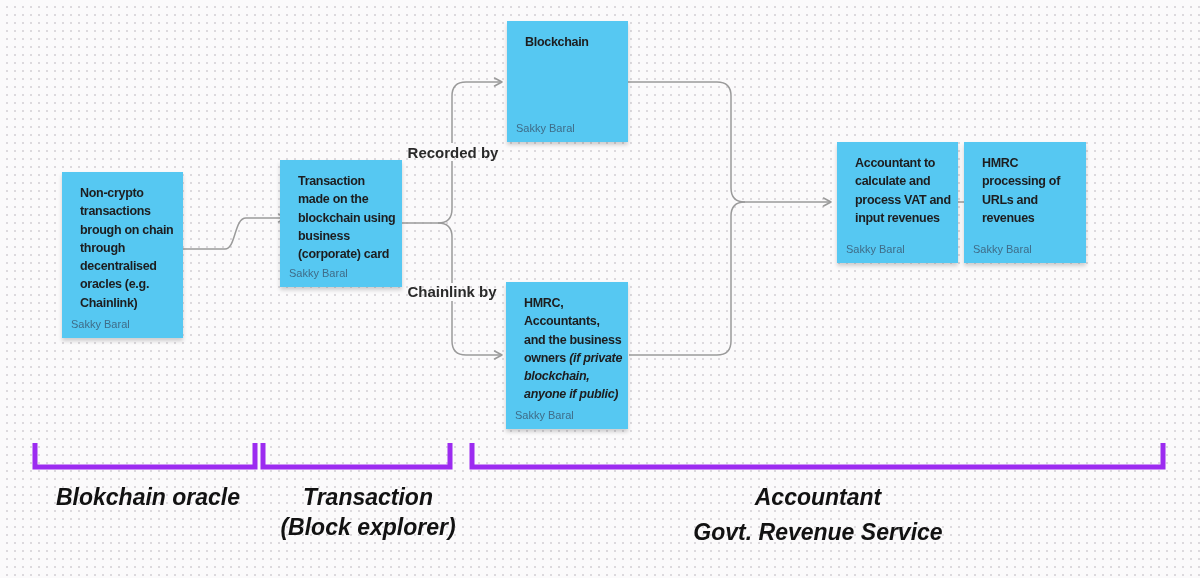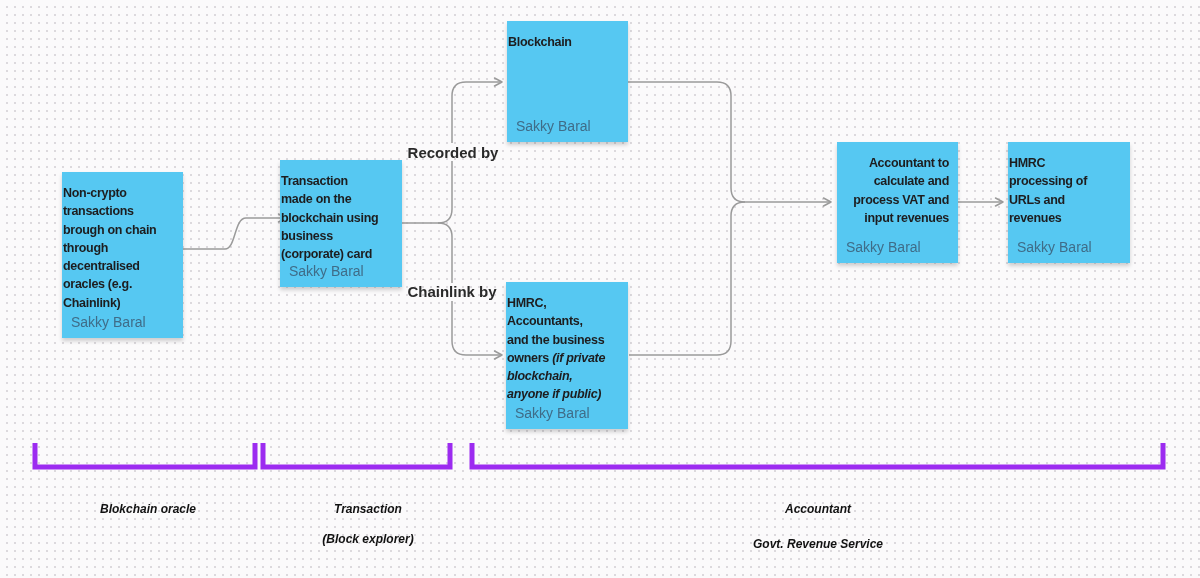--- a/index.html
+++ b/index.html
@@ -8,40 +8,40 @@
     background-color:#fbfafb;
     background-image:radial-gradient(circle,#dcd9dd 1px,transparent 1.3px);
     background-size:8px 8px;background-position:3px 3px;
     font-family:"Liberation Sans",sans-serif;
   }
   .note{
     position:absolute;background:#56c8f2;
     box-shadow:0 3px 4px rgba(0,0,0,0.18);
   }
   .note-text{
-    padding:12px 9px 0 1px;
+    padding:12px 9px 0 18px;
     font-weight:700;font-size:12.5px;line-height:18.3px;
     letter-spacing:-0.3px;color:#1d1d1f;white-space:pre;
   }
   .note-text .ital{font-style:italic;}
   .note-author{
     position:absolute;left:9px;bottom:8px;
-    font-size:14px;font-weight:400;color:#3f6c88;letter-spacing:0;
+    font-size:11px;font-weight:400;color:#3f6c88;letter-spacing:0;
   }
   .edge-label{
     position:absolute;transform:translate(-50%,-50%);
     font-size:15px;font-weight:600;color:#2a2a2a;white-space:nowrap;
   }
   svg.layer{position:absolute;left:0;top:0;pointer-events:none;}
   .connector{stroke:#9a9a9a;stroke-width:1.5;fill:none;}
   .bracket{stroke:#9c2bf0;stroke-width:5;fill:none;}
   .bracket-label{
     position:absolute;transform:translateX(-50%);
-    font-style:italic;font-weight:700;font-size:12px;line-height:30px;
-    color:#121212;text-align:center;white-space:nowrap;margin-top:12px;
+    font-style:italic;font-weight:700;font-size:23px;line-height:30px;
+    color:#121212;text-align:center;white-space:nowrap;
   }
   .bracket-label.lh35{line-height:35px;}
 </style>
 </head>
 <body>
 
 <div class="board">
 
   <svg class="layer" width="1200" height="578">
     <defs>
@@ -93,29 +93,29 @@
   <div class="note" style="left:506px;top:282px;width:122px;height:147px;">
     <div class="note-text"><span>HMRC,
 Accountants,
 and the business
 owners </span><span class="ital">(if private
 blockchain,
 anyone if public)</span></div>
     <div class="note-author">Sakky Baral</div>
   </div>
 
-  <div class="note" style="left:837px;top:142px;width:121px;height:121px;text-align:right;">
+  <div class="note" style="left:837px;top:142px;width:121px;height:121px;">
     <div class="note-text">Accountant to
 calculate and
 process VAT and
 input revenues</div>
     <div class="note-author">Sakky Baral</div>
   </div>
 
-  <div class="note" style="left:1008px;top:142px;width:122px;height:121px;">
+  <div class="note" style="left:964px;top:142px;width:122px;height:121px;">
     <div class="note-text">HMRC
 processing of
 URLs and
 revenues</div>
     <div class="note-author">Sakky Baral</div>
   </div>
 
   <div class="edge-label" style="left:453px;top:152px;">Recorded by</div>
   <div class="edge-label" style="left:452px;top:291px;">Chainlink by</div>
 

